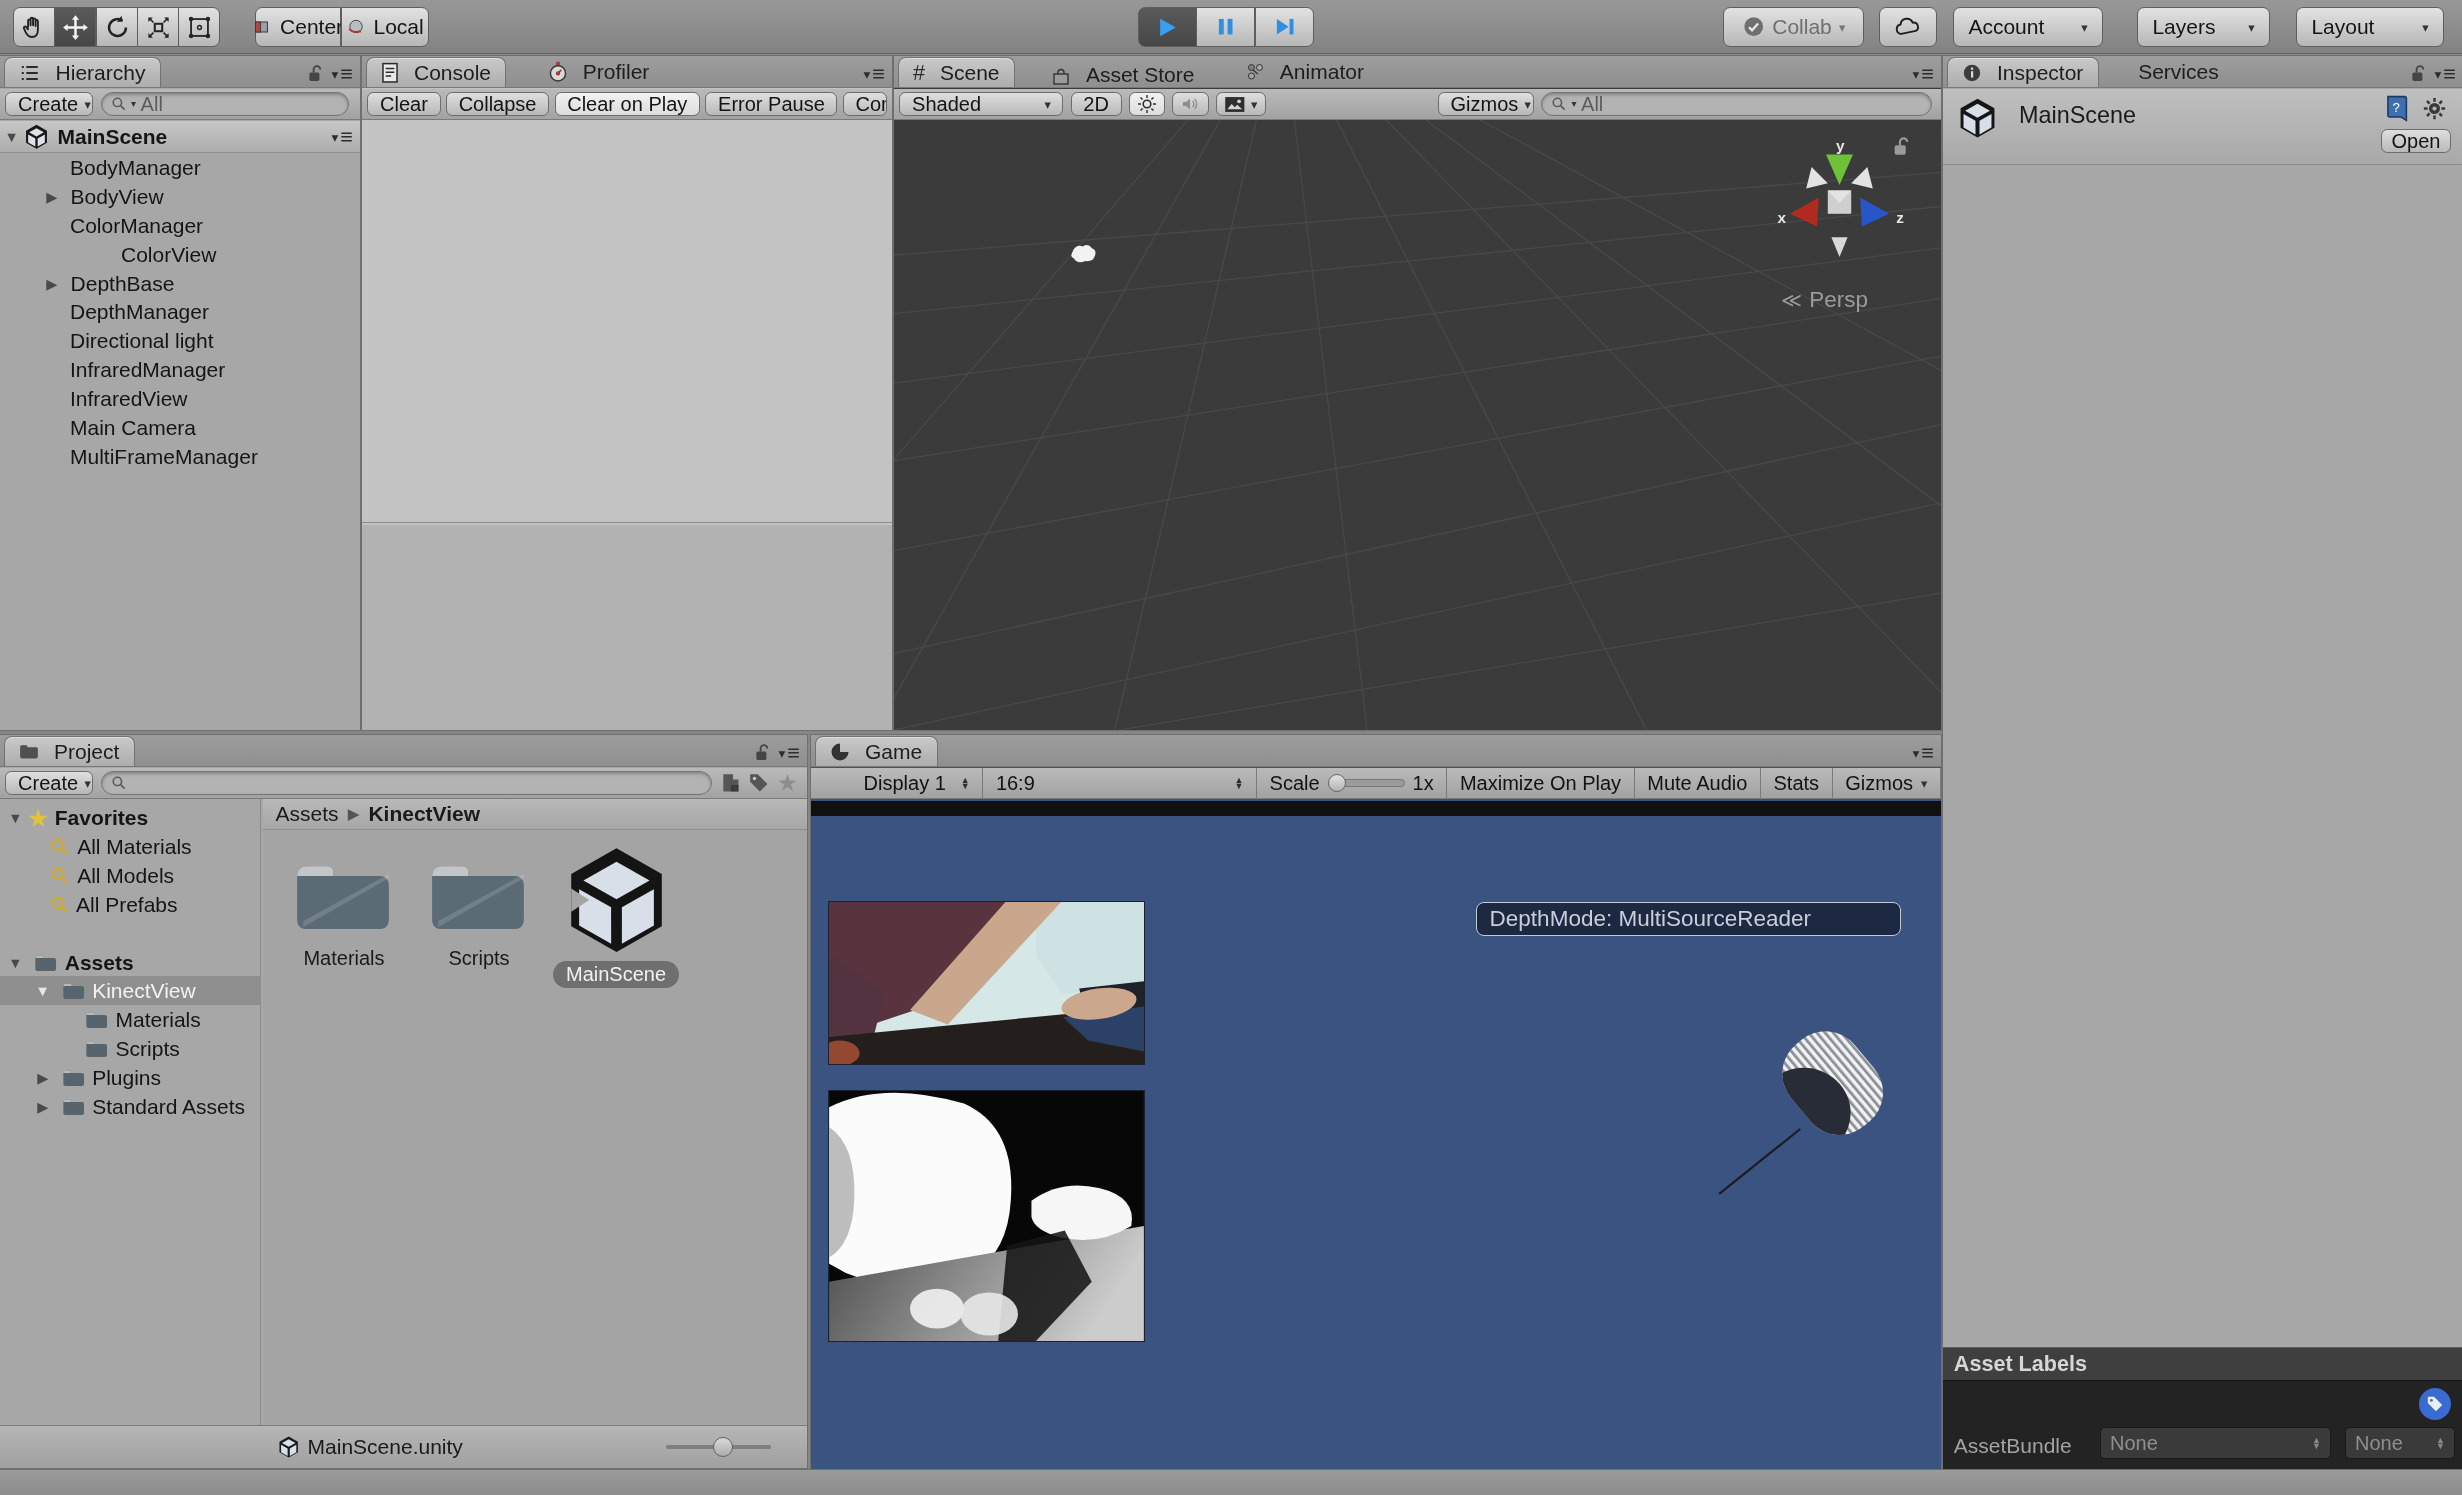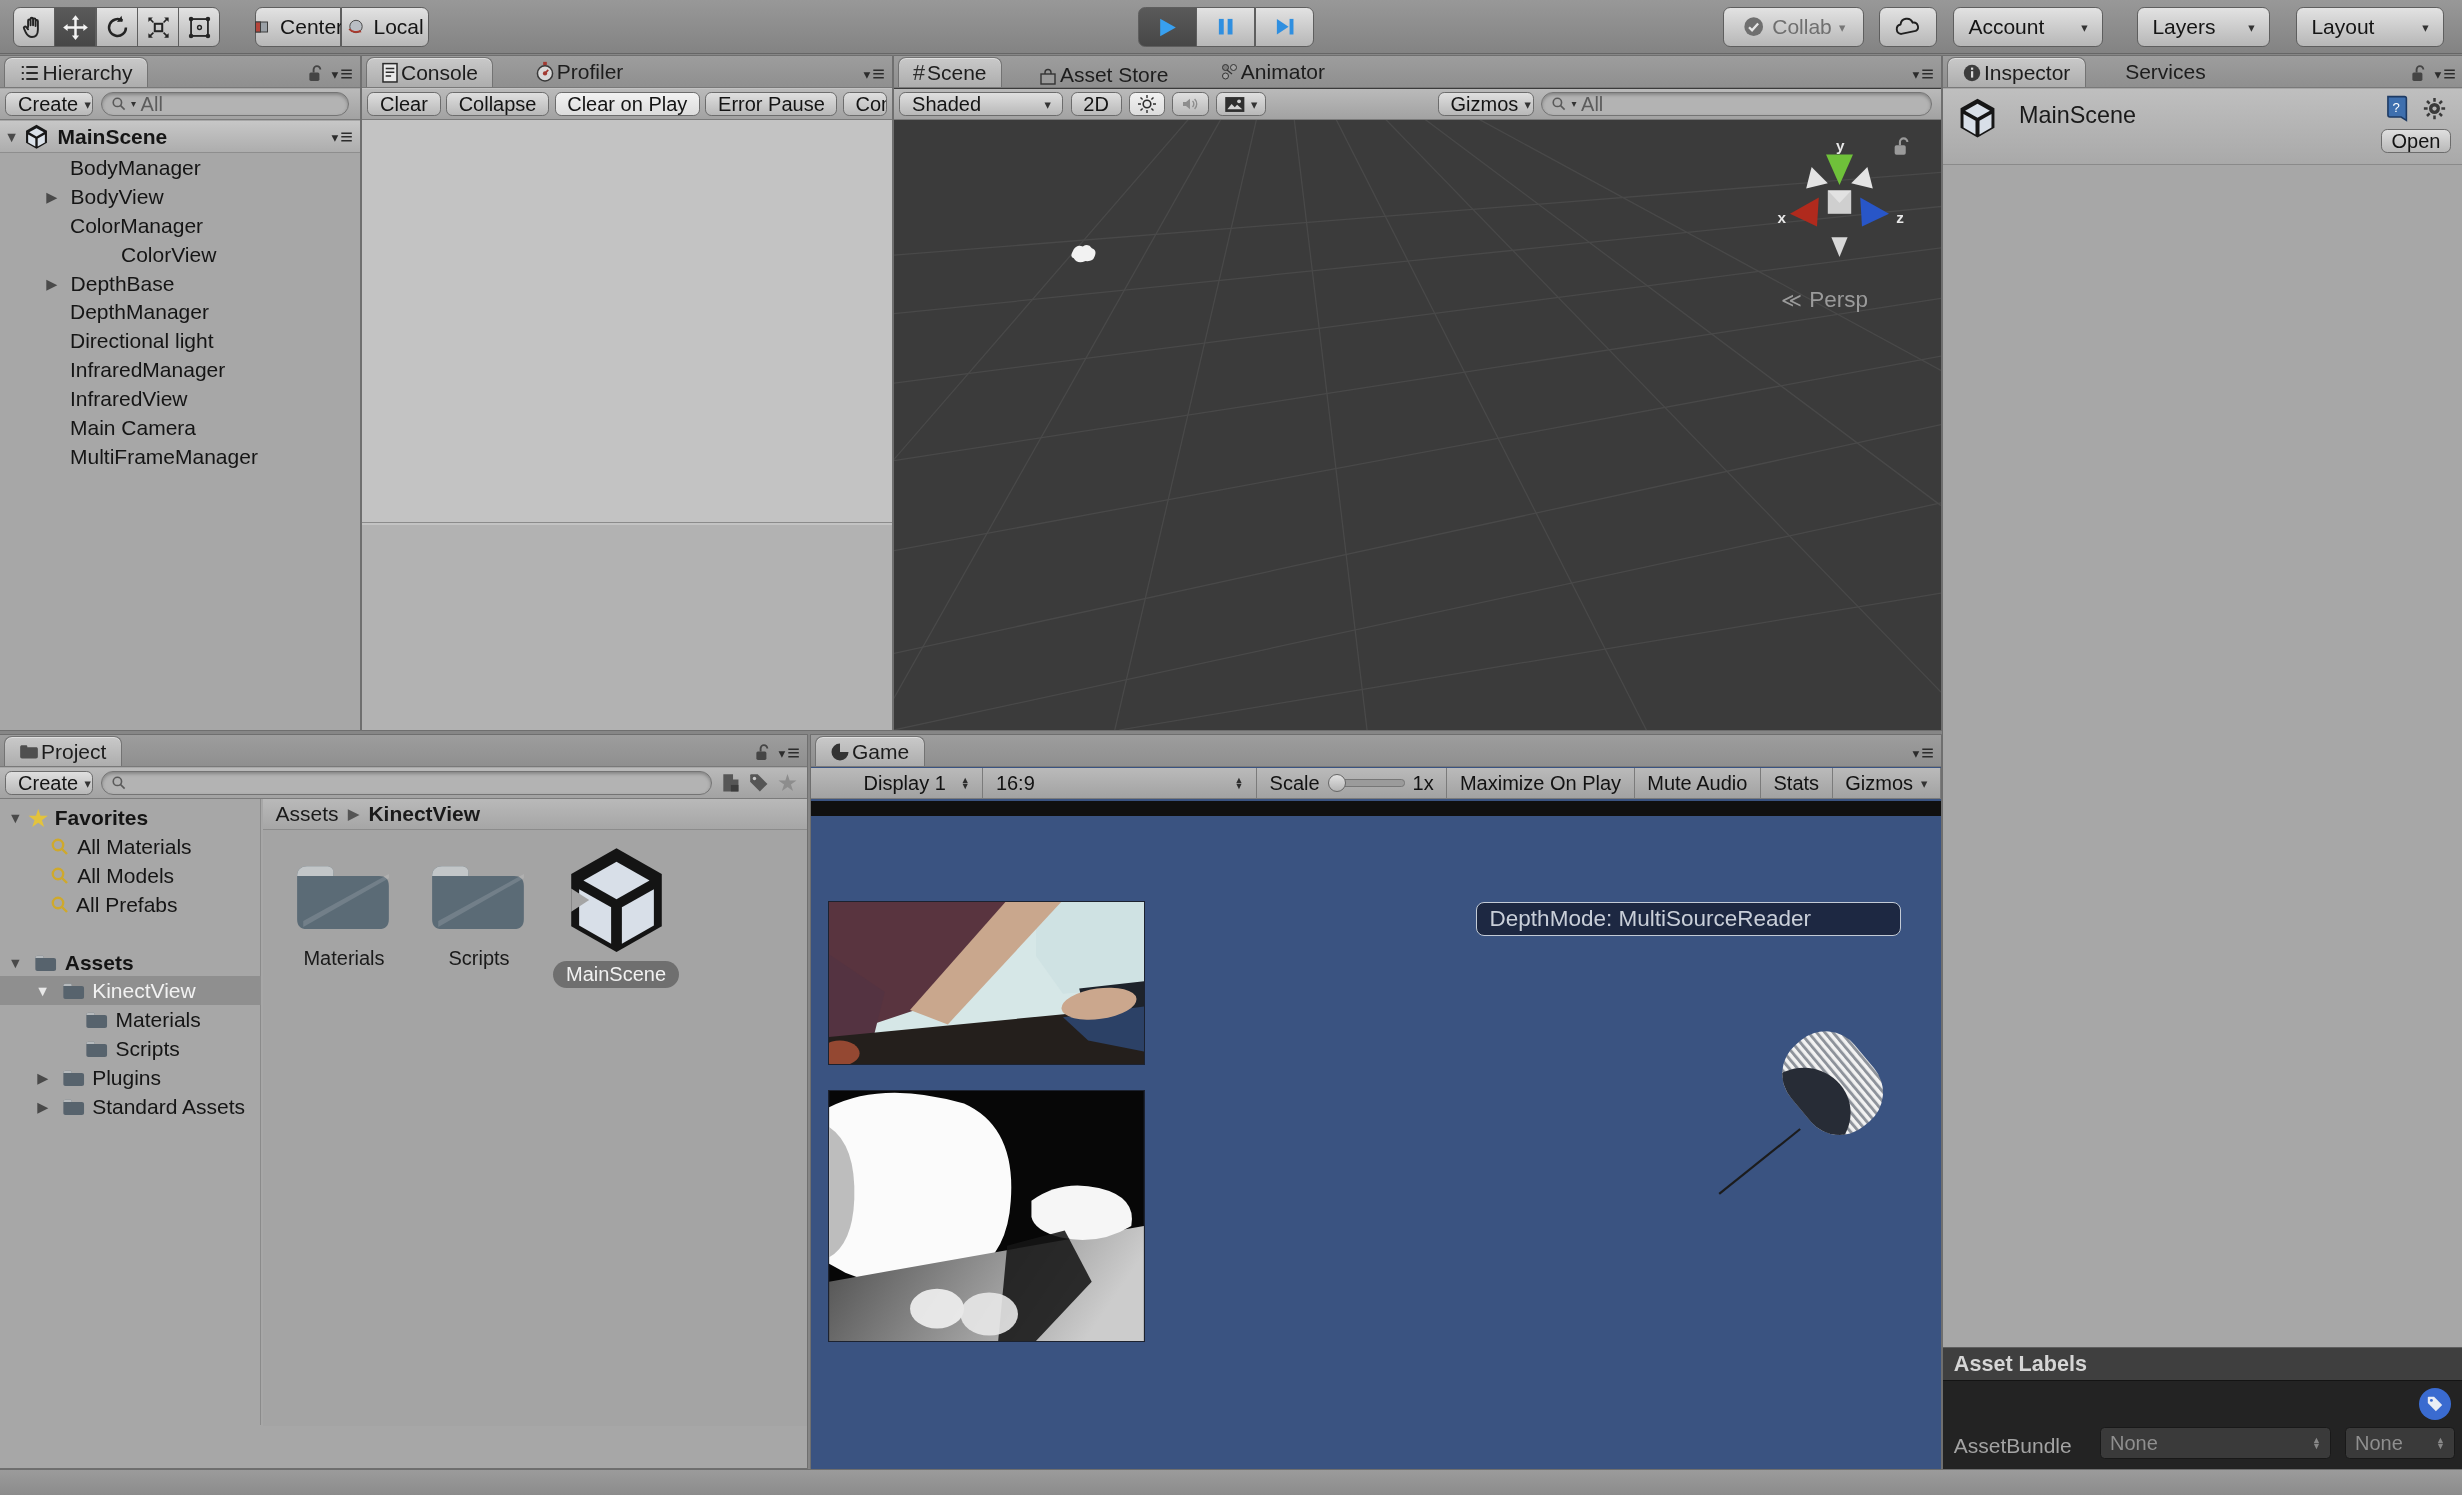--- a/index.html
+++ b/index.html
@@ -3,21 +3,21 @@
 <meta charset="utf-8">
 <style>
   * { box-sizing: border-box; }
   body { margin:0; width:2462px; height:1496px; background:#868686;
          font-family:"Liberation Sans", sans-serif; position:relative; overflow:hidden; color:#1a1a1a; }
   .abs { position:absolute; }
   .panel { position:absolute; box-shadow:0 0 0 0.9px #6d6d6d; }
   .tabbar { position:absolute; left:0; right:0; top:0; height:32px;
             background:linear-gradient(#9d9d9d,#8f8f8f); border-bottom:0.9px solid #797979;
             display:flex; align-items:flex-end; padding-left:3.6px; }
-  .tab { height:30px; display:flex; align-items:center; gap:2px; padding:0 14.4px;
+  .tab { height:30px; display:flex; align-items:center; gap:15px; padding:0 14.4px;
          font-size:21px; color:#1d1d1d; white-space:nowrap; }
   .tab.on { background:linear-gradient(#c9c9c9,#adadad); border:0.9px solid #737373; border-bottom:none;
             border-radius:8px 8px 0 0; box-shadow:inset 0 0.9px 0 #dedede; }
   .tabbar .right { margin-left:auto; display:flex; align-items:center; gap:9px; padding:0 9px 3.6px 0; }
   .menu-ic { font-size:13.5px; color:#2c2c2c; display:flex; align-items:center; gap:1.8px; }
   .menu-ic b { font-size:21.6px; font-weight:normal; letter-spacing:-1.8px; line-height:18px; }
   .ptools { position:absolute; left:0; right:0; top:33px; height:31px;
             background:linear-gradient(#bababa,#a2a2a2); border-bottom:0.9px solid #7b7b7b;
             display:flex; align-items:center; gap:7.2px; padding:0 5.4px; }
   .btn { display:inline-flex; align-items:center; justify-content:center; gap:6.3px;
@@ -599,20 +599,35 @@
           <path d="M17.5 18.4l8.9-5v10.1l-8.9 5.1z" fill="#d8dfe8"></path>
           <path d="M14.5 18.4v10.2l-8.9-5.1V13.4z" fill="#d8dfe8"></path>
           <path d="M3.4 13.2l5 3.2-5 3.3z" fill="#a4a4a4"></path>
         </svg>
       <div style="margin-top:5.4px;background:#6f6f6f;border-radius:13.5px;color:#f1f1f1;font-size:20px;height:27px;line-height:27px;">
         <span>MainScene</span>
       </div>
     </div>
   </div>
 
+  <div class="abs" style="left:0;top:690px;width:807px;height:43px;background:linear-gradient(#b6b6b6,#a0a0a0);border-top:0.9px solid #7d7d7d;display:flex;align-items:center;padding:0 9px;">
+    <span style="margin-left:268px;">
+        <svg viewBox="0 0 32 32" width="23.4" height="23.4">
+          <path d="M16 2L28.6 9.2v14.5L16 30.9 3.4 23.7V9.2z" fill="#1a1a1a"></path>
+          <path d="M16 5.8l9.2 5.2L16 16.2l-9.2-5.2z" fill="#d8dfe8"></path>
+          <path d="M17.5 18.4l8.9-5v10.1l-8.9 5.1z" fill="#d8dfe8"></path>
+          <path d="M14.5 18.4v10.2l-8.9-5.1V13.4z" fill="#d8dfe8"></path>
+        </svg>
+      </span>
+    <span style="font-size:21px;margin-left:7.2px;">MainScene.unity</span>
+    <div style="margin-left:auto;margin-right:27px;position:relative;width:105px;height:21.6px;">
+      <div style="position:absolute;left:0;top:9px;width:105px;height:3.6px;background:#7f7f7f;border-radius:1.8px;"></div>
+      <div style="position:absolute;left:47px;top:0.9px;width:20px;height:20px;border-radius:50%;background:linear-gradient(#d9d9d9,#ababab);border:0.9px solid #636363;"></div>
+    </div>
+  </div>
 </div>
 
 <div class="panel" style="left:811px;top:735px;width:1130px;height:733px;background:#3a5381;">
   <div class="tabbar">
     <div class="tab on">
       <span>
           <svg width="20" height="20" viewBox="0 0 20 20">
             <path d="M10 1.5a8.5 8.5 0 1 0 8.5 8.5H10z" fill="#333"></path>
           </svg>
         </span>

